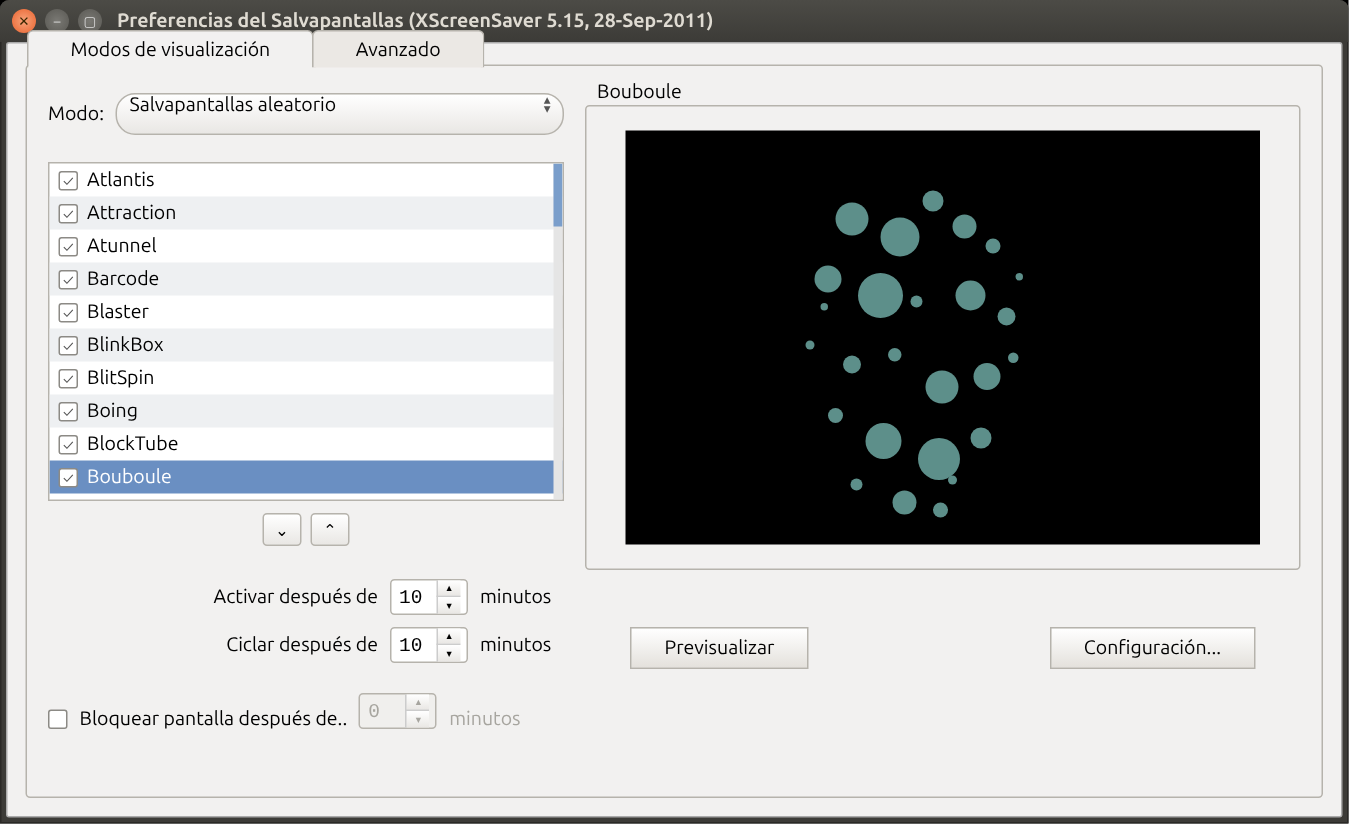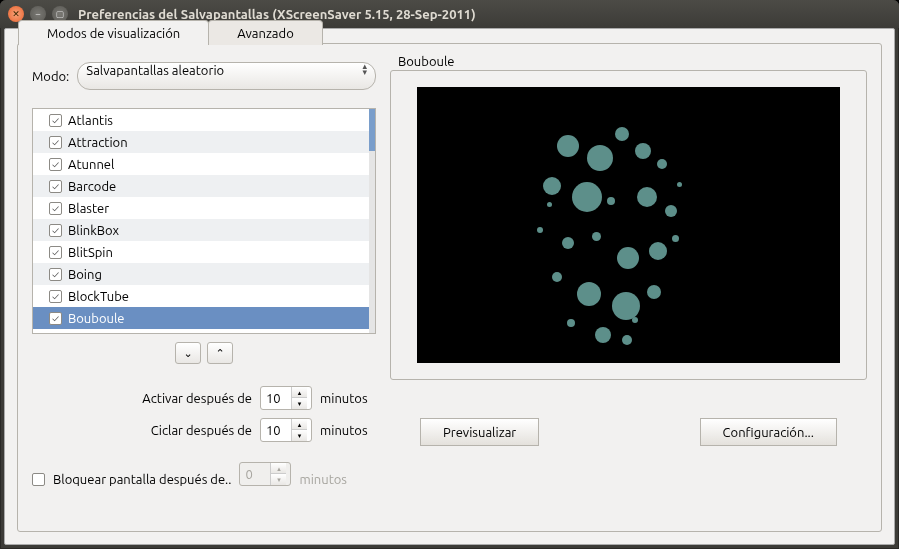--- a/index.html
+++ b/index.html
@@ -19,32 +19,32 @@
   .tab.active::after{content:"";position:absolute;left:0;right:0;bottom:-1px;height:2px;background:#f2f1f0;}
   .tabs-wrap-inner { position:absolute; inset:0; }
   .left-col { position:absolute; left:14px; top:18px; width:344px; }
   .mode-row { display:flex; align-items:center; gap:8px; margin-bottom:18px; font-size:13px; }
   .mode-lbl { font-weight:normal; }
   .combo { flex:1; height:28px; border:1px solid #b6b3ac; border-radius:13px; background:linear-gradient(#fff,#e9e7e4); display:flex; align-items:flex-start; padding:0 8px; font-size:13px; cursor:pointer; position:relative; }
   .combo .arrows { margin-left:auto; font-size:9px; line-height:6px; color:#555; }
   .list { border:1px solid #b6b3ac; background:#fff; height:226px; overflow:hidden; position:relative; }
   .list-scroll { position:absolute; right:0; top:0; bottom:0; width:6px; background:#e5e5e5; }
   .list-thumb { position:absolute; right:0; top:0; width:6px; height:42px; background:#7a9ecb; }
-  .list-row { height:22px; display:flex; align-items:center; padding:0 16px; font-size:13px; gap:6px; }
+  .list-row { height:22px; display:flex; align-items:center; padding:0 6px; font-size:13px; gap:6px; }
   .list-row:nth-child(even){ background:#eef0f2; }
   .list-row.selected { background:#6a8fc2; color:#fff; }
   .chk { width:13px; height:13px; border:1px solid #8c8a85; background:#fff; border-radius:2px; display:flex; align-items:center; justify-content:center; font-size:10px; color:#555; cursor:pointer; }
   .chk.on::after{content:"✓";}
   .updown { display:flex; gap:6px; justify-content:center; margin-top:8px; }
   .udbtn { width:26px; height:22px; border:1px solid #b6b3ac; border-radius:3px; background:linear-gradient(#fff,#e9e7e4); display:flex; align-items:center; justify-content:center; font-size:11px; cursor:pointer; }
   .timing { margin-top:22px; font-size:13px; }
   .trow { display:flex; align-items:center; justify-content:flex-end; gap:8px; margin-bottom:8px; }
   .trow .lbl { text-align:right; flex:1; }
   .spin { display:flex; align-items:center; border:1px solid #b6b3ac; border-radius:3px; background:#fff; width:52px; height:24px; }
-  .spin input { width:30px; border:none; background:none; font-size:13px; padding-left:5px; outline:none; }
+  .spin input { width:30px; border:none; background:none; font-size:13px; padding-left:5px; outline:none;font-family:Liberation Mono, monospace; }
   .spin .sbtns { width:16px; display:flex; flex-direction:column; }
   .spin .sb { height:11px; font-size:7px; display:flex; align-items:center; justify-content:center; background:linear-gradient(#fff,#e9e7e4); border-left:1px solid #ccc; cursor:pointer; }
   .spin .sb:first-child{border-bottom:1px solid #ccc;}
   .unit { width:56px; }
   .lock-row { margin-top:20px; display:flex; align-items:flex-end; gap:8px; font-size:13px; }
   .disabled { color:#a7a59f; }
   .spin.disabled { background:#f0efed; }
   .right-col { position:absolute; left:372px; right:14px; top:10px; bottom:14px; }
   .preview-title { font-size:13px; margin-bottom:2px; padding-left:8px; }
   .preview-box { border:1px solid #b6b3ac; border-radius:3px; padding:16px 26px; background:#f2f1f0; }

